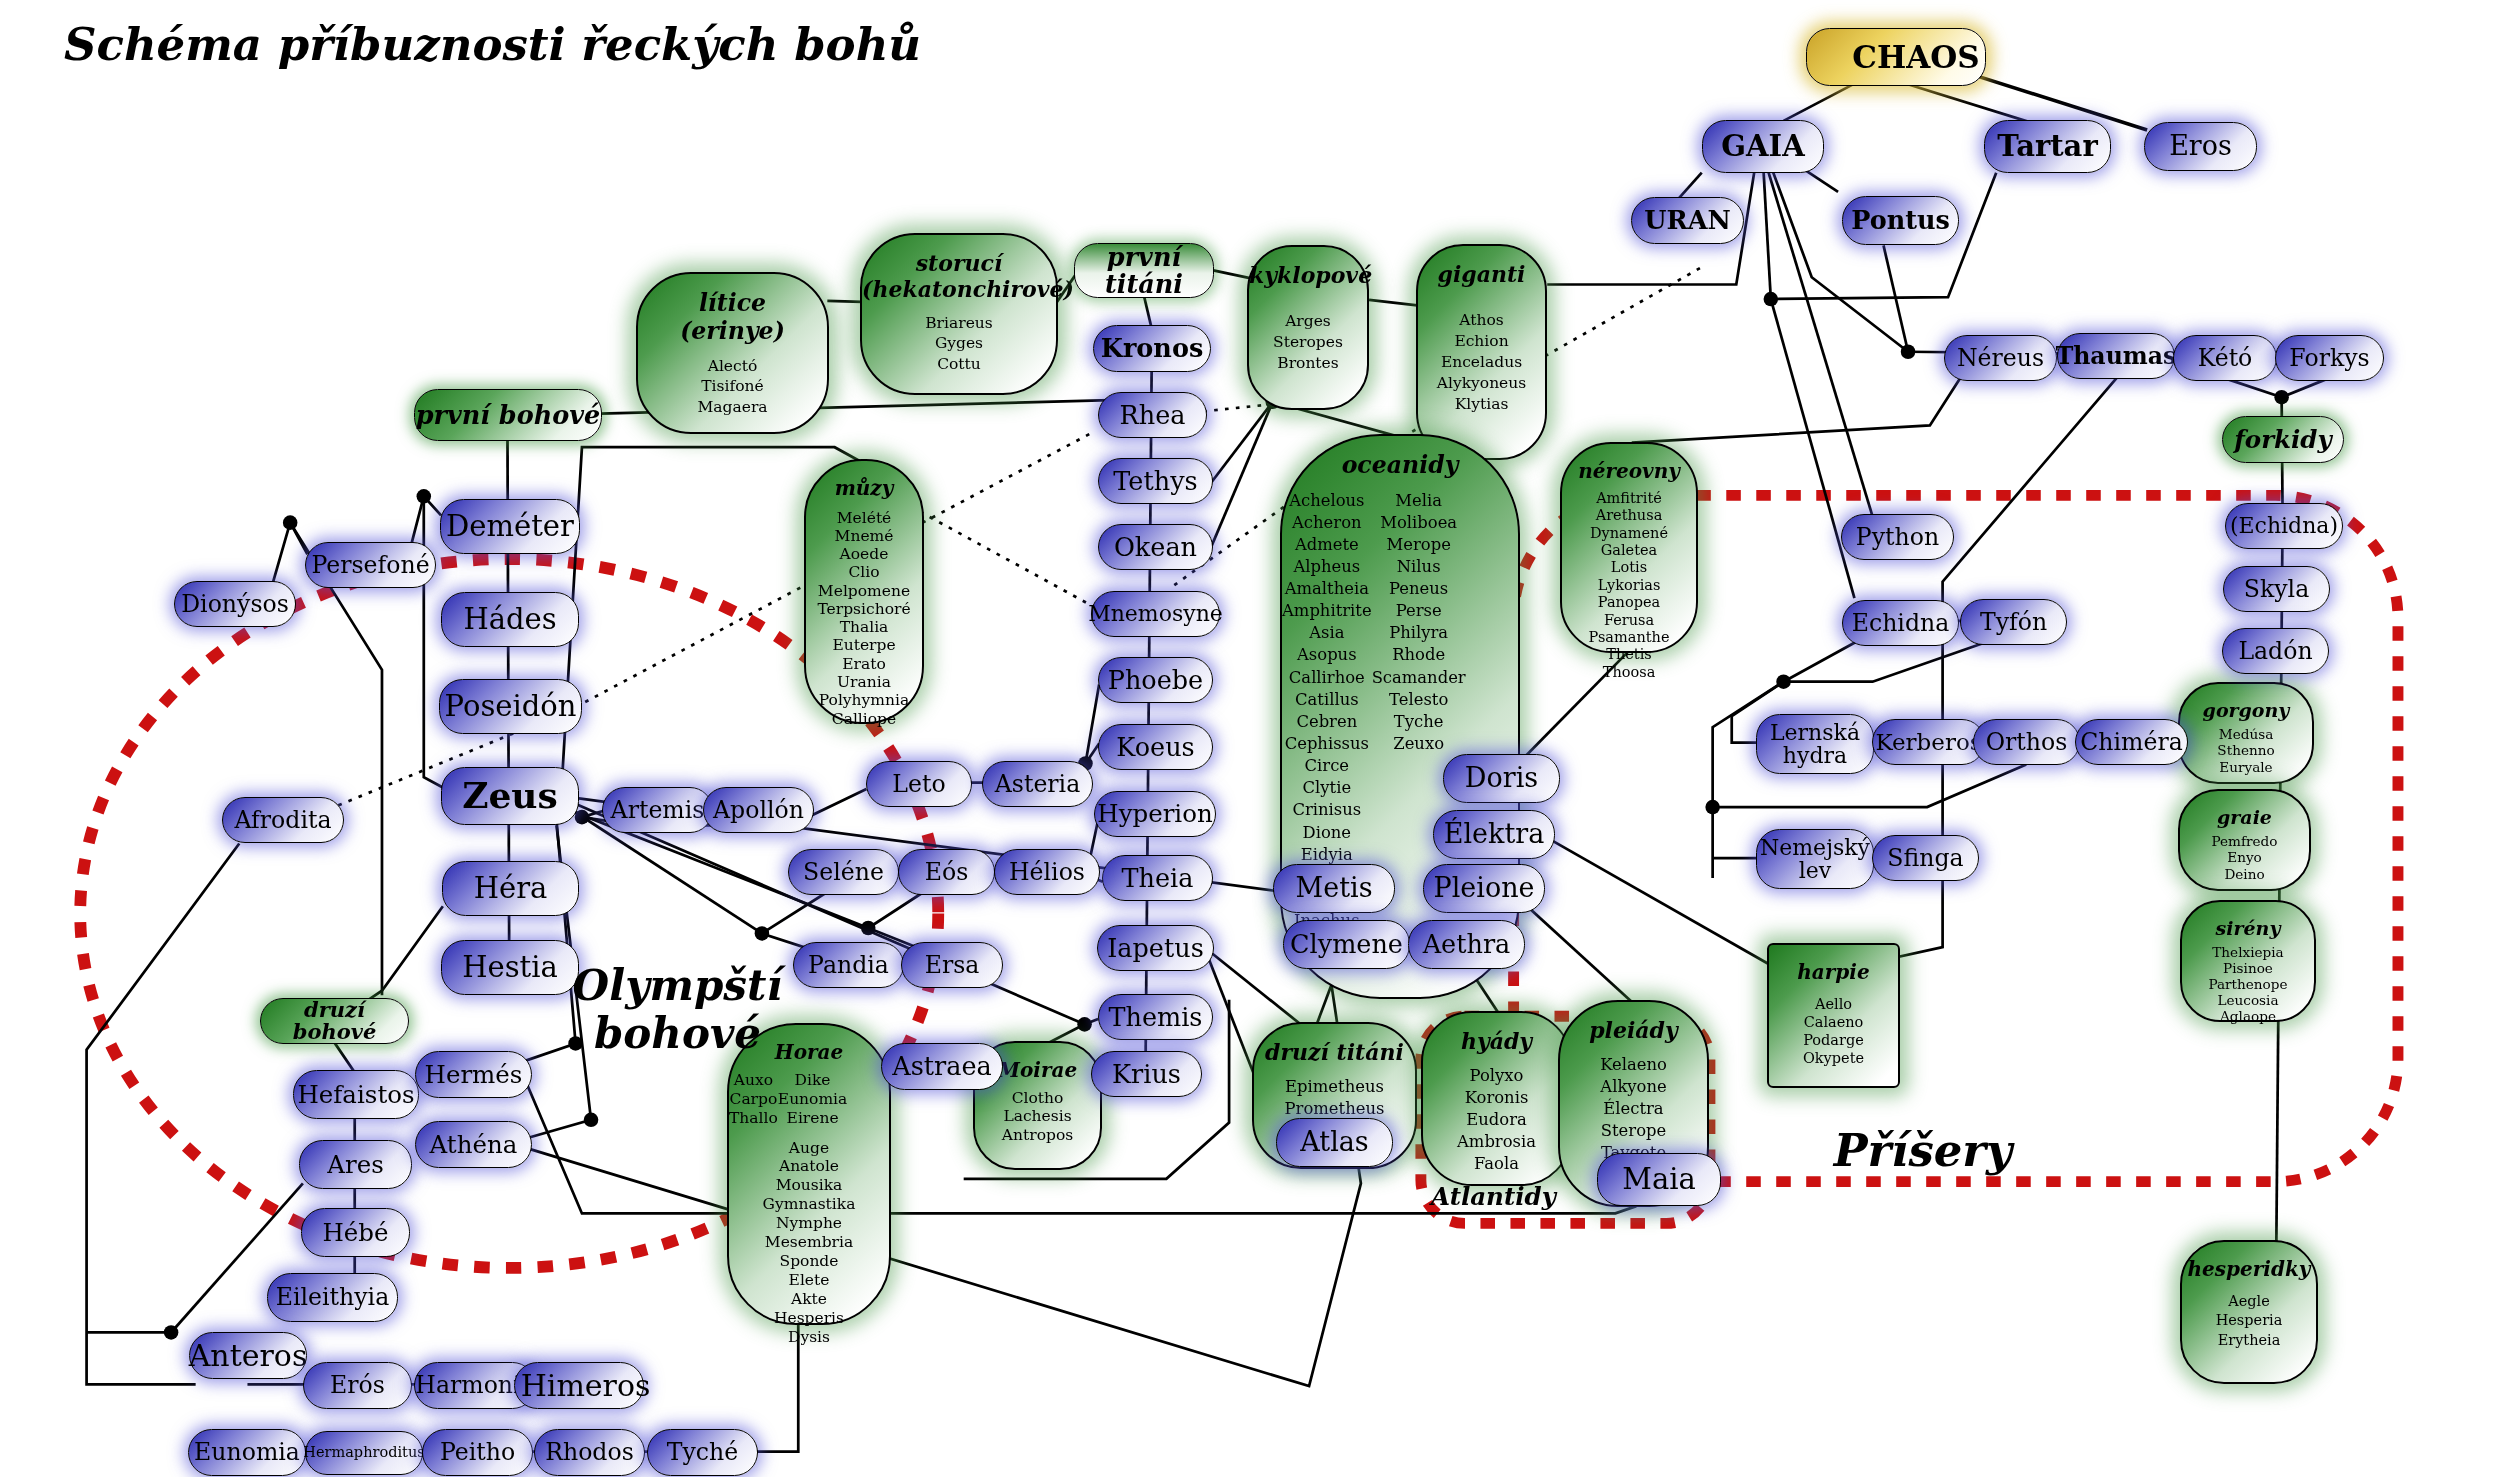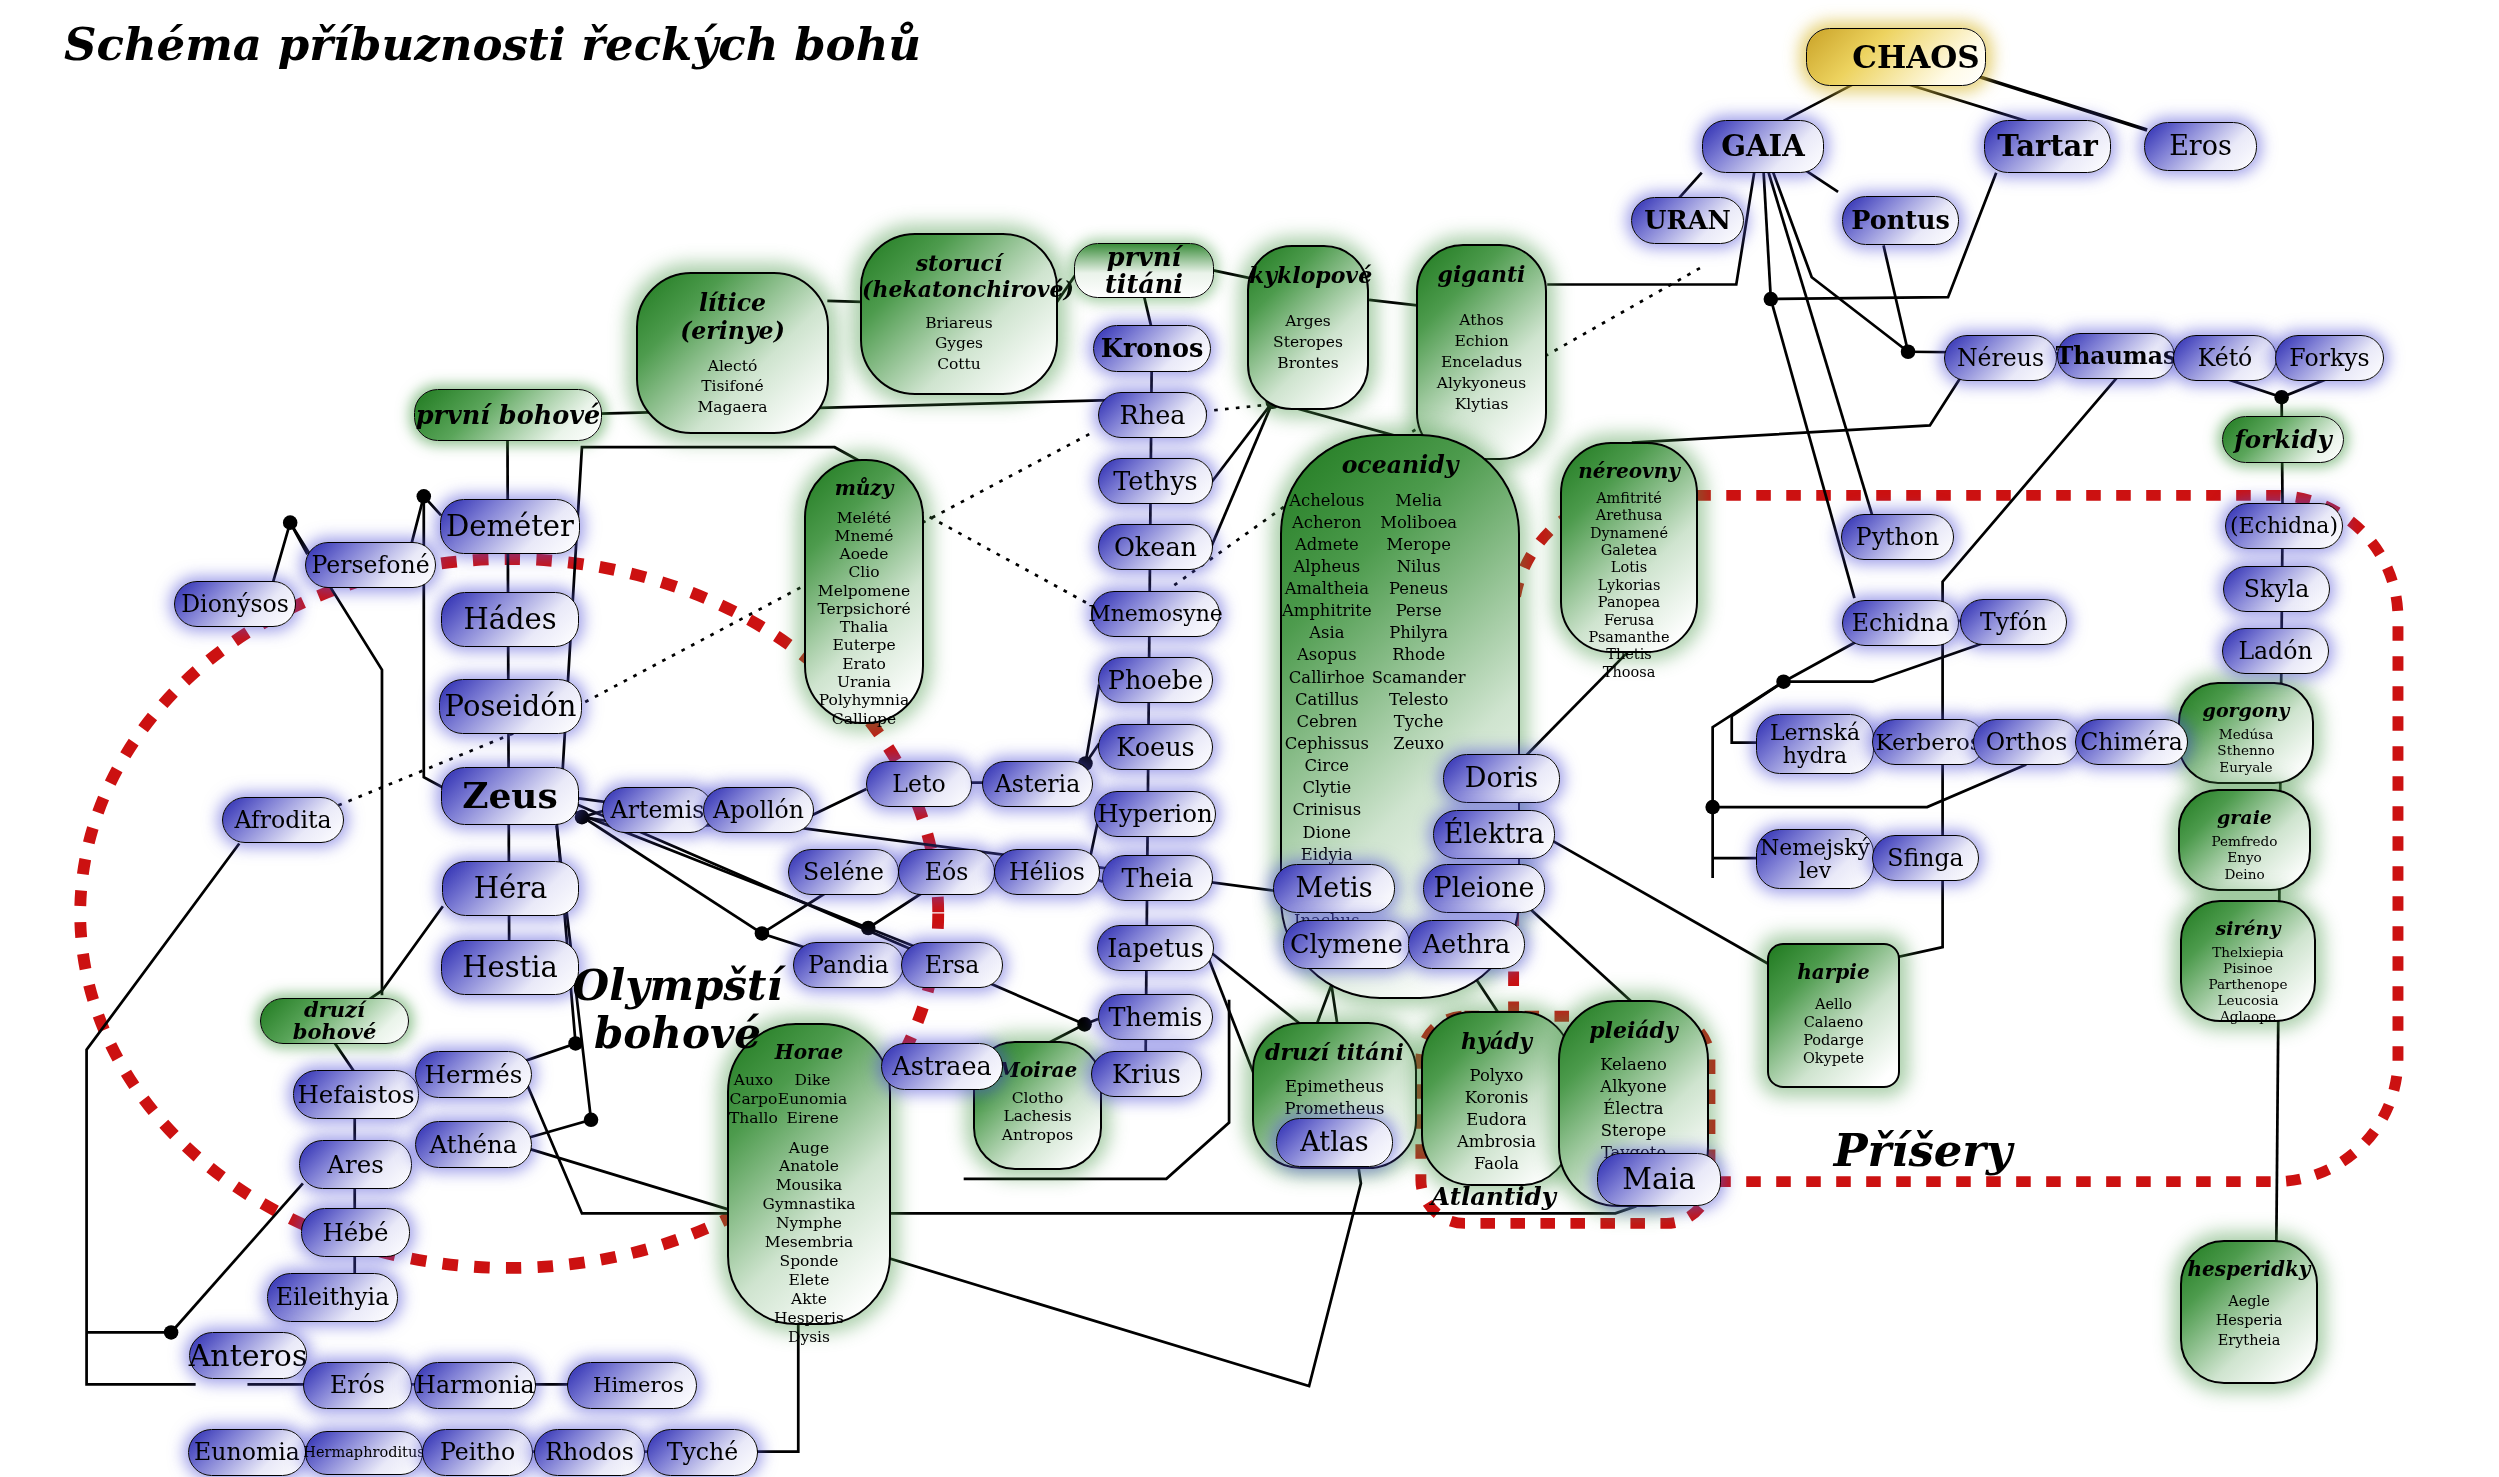--- a/index.html
+++ b/index.html
@@ -217,21 +217,21 @@
     <div class="node blue" style="left: 1283px; top: 920px; width: 125px; height: 47px; font-size: 25.5px;">Clymene</div>
     <div class="node blue" style="left: 1443px; top: 754px; width: 115px; height: 47px; font-size: 27px;">Doris</div>
     <div class="node blue" style="left: 1433px; top: 810px; width: 120px; height: 47px; font-size: 27px;">Élektra</div>
     <div class="node blue" style="left: 1423px; top: 864px; width: 120px; height: 47px; font-size: 27px;">Pleione</div>
     <div class="node blue" style="left: 1408px; top: 920px; width: 115px; height: 47px; font-size: 25.5px;">Aethra</div>
     <div class="node blue" style="left: 1276px; top: 1118px; width: 115px; height: 47px; font-size: 27px;">Atlas</div>
     <div class="node blue" style="left: 1597px; top: 1153px; width: 122px; height: 51px; font-size: 29px;">Maia</div>
     <div class="node blue" style="left: 189px; top: 1332px; width: 116px; height: 45px; font-size: 30px; text-align: center;">Anteros</div>
     <div class="node blue" style="left: 303px; top: 1362px; width: 107px; height: 45px; font-size: 23.6px;">Erós</div>
     <div class="node blue" style="left: 414px; top: 1362px; width: 120px; height: 45px; font-size: 23.6px;">Harmonia</div>
-    <div class="node blue" style="left: 567px; top: 1362px; width: 115px; height: 45px; font-size: 21px; padding-left: 13px;">Himeros</div>
+    <div class="node blue" style="left: 514px; top: 1362px; width: 115px; height: 45px; font-size: 30px; padding-left: 13px;">Himeros</div>
     <div class="node blue" style="left: 188px; top: 1429px; width: 116px; height: 45px; font-size: 23.6px;">Eunomia</div>
     <div class="node blue" style="left: 305px; top: 1431px; width: 116px; height: 42px; font-size: 14.5px;">Hermaphroditus</div>
     <div class="node blue" style="left: 422px; top: 1429px; width: 109px; height: 45px; font-size: 23.6px;">Peitho</div>
     <div class="node blue" style="left: 534px; top: 1429px; width: 109px; height: 45px; font-size: 23.6px;">Rhodos</div>
     <div class="node blue" style="left: 647px; top: 1429px; width: 109px; height: 45px; font-size: 23.6px;">Tyché</div>
     <div class="node whitePill" style="left: 1074px; top: 243px; width: 138px; height: 53px; font-size: 25.5px;">první titáni</div>
     <div class="group" style="left: 636px; top: 230px; width: 193px; height: 162px; border-radius: 55px; margin-top: 42px;">
       <div class="hdr" style="font-size: 23.6px; white-space: pre-line;">lítice
 (erinye)</div>
       <div class="items" style="font-size: 15.5px; line-height: 1.35;">Alectó
@@ -342,21 +342,21 @@
     </div>
     <div class="group" style="left: 1558px; top: 1000px; width: 151px; height: 207px; border-radius: 60px;">
       <div class="hdr" style="font-size: 22px; white-space: pre-line;">pleiády</div>
       <div class="items" style="font-size: 16.4px; line-height: 1.35;">Kelaeno
 Alkyone
 Électra
 Sterope
 Taygete
 Merope</div>
     </div>
-    <div class="group" style="left: 1767px; top: 943px; width: 133px; height: 145px; border-radius: 16px;">
+    <div class="group" style="left: 1767px; top: 943px; width: 133px; height: 145px; border-radius: 6px;">
       <div class="hdr" style="font-size: 20px; white-space: pre-line;">harpie</div>
       <div class="items" style="font-size: 14.5px; line-height: 1.25;">Aello
 Calaeno
 Podarge
 Okypete</div>
     </div>
     <div class="group" style="left: 2178px; top: 682px; width: 136px; height: 102px; border-radius: 40px;">
       <div class="hdr" style="font-size: 19px; white-space: pre-line;">gorgony</div>
       <div class="items" style="font-size: 13.6px; line-height: 1.2; margin-top: 5.5px;">Medúsa
 Sthenno

